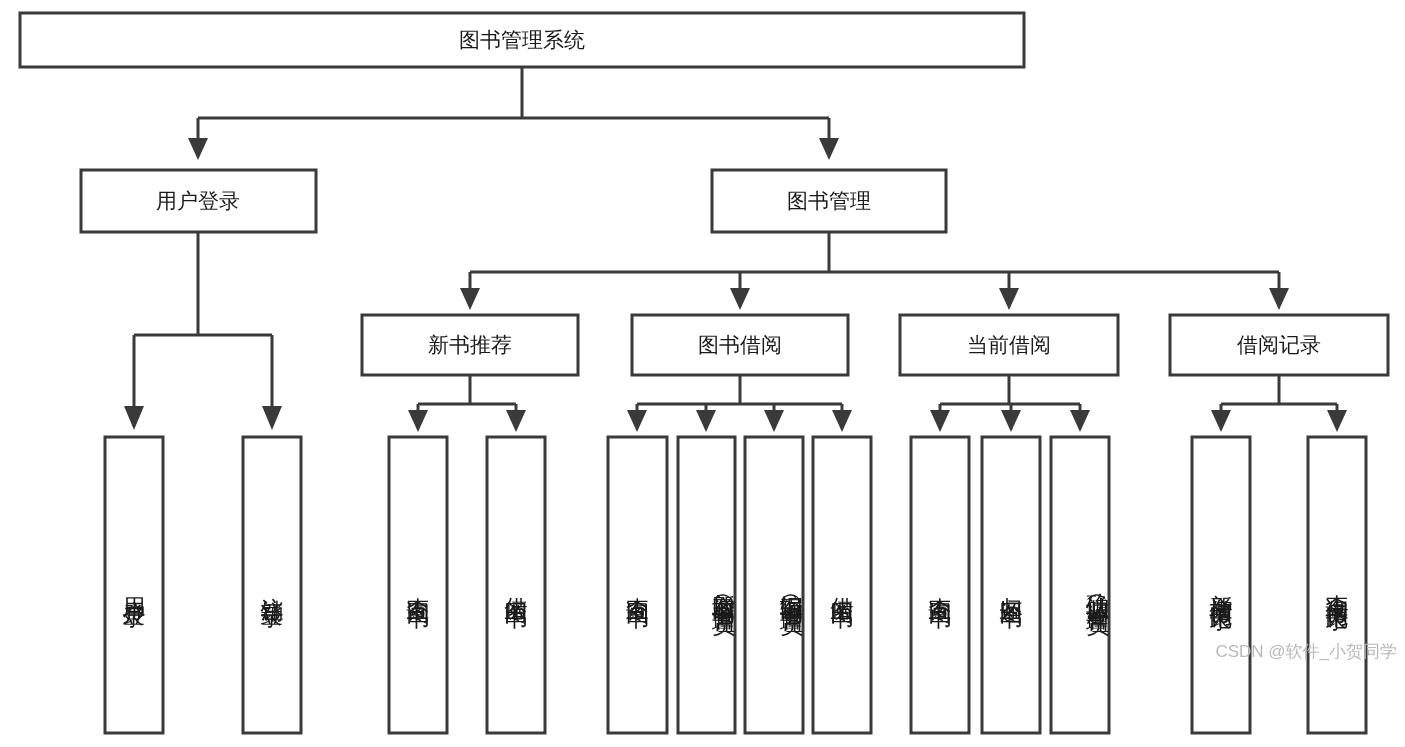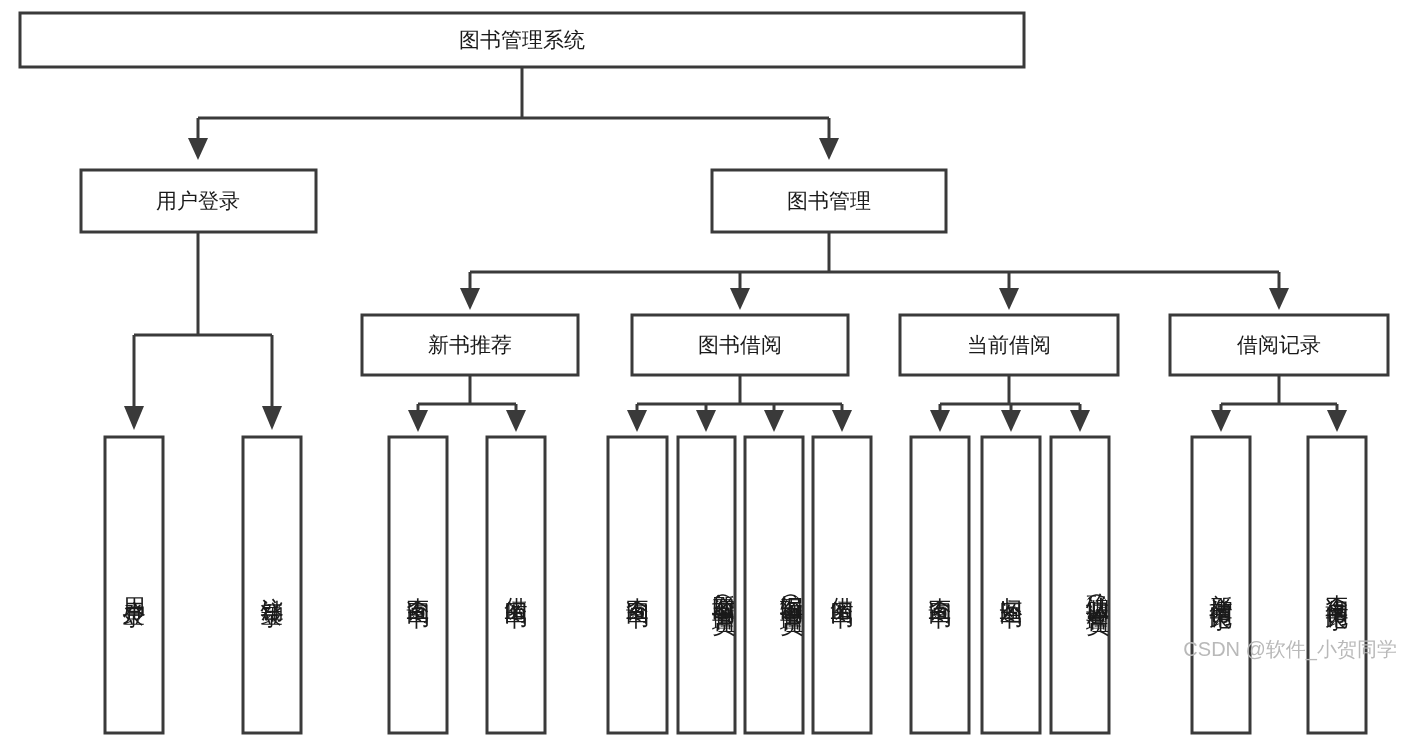--- a/index.html
+++ b/index.html
@@ -58,21 +58,21 @@
     color: #1a1a1a;
     text-align: center;
     white-space: nowrap;
     pointer-events: none;
   }
   .watermark {
     position: absolute;
     right: 8px;
     bottom: 6px;
     font-family: "Liberation Sans", "DejaVu Sans", sans-serif;
-    font-size: 20px;
+    font-size: 17px;
     color: #b9b9b9;
     white-space: nowrap;
   }
 </style>
 </head>
 <body>
 
 <div id="diagram-root">
 
   <svg class="diagram-canvas" viewBox="0 0 1405 747">

